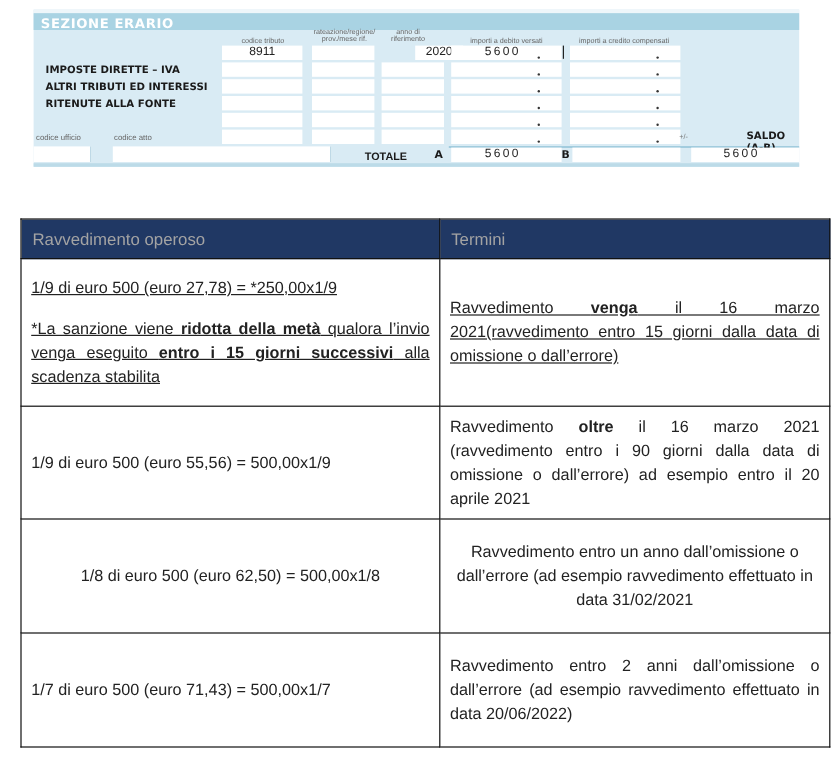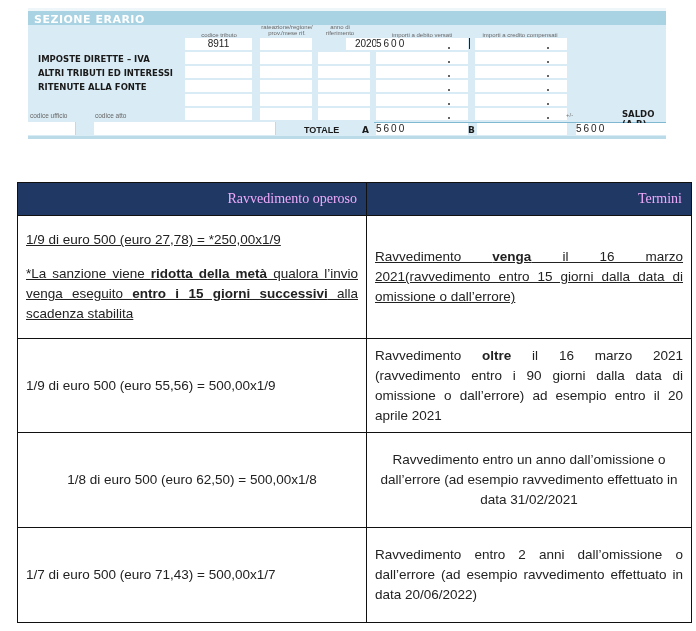--- a/index.html
+++ b/index.html
@@ -26,21 +26,21 @@
     position: absolute; left: 10px; top: 44px; font-size: 8.5px; font-weight: bold;
     color: #1a1a1a; line-height: 14px; font-family: "DejaVu Sans", sans-serif;
   }
   .form .colhdr {
     position: absolute; font-size: 6px; color: #666; text-align: center; line-height: 6px;
   }
   .form .cell {
     position: absolute; background: #ffffff; height: 12px;
     font-size: 10px; color: #222; text-align: center; line-height: 12px;
   }
-  .form .cell.amount { text-align: left; padding-right: 6px; letter-spacing: 2px; }
+  .form .cell.amount { text-align: center; padding-right: 6px; letter-spacing: 2px; }
   .form .dot {
     position: absolute; width: 2px; height: 2px; background: #333; border-radius: 1px;
   }
   .form .small-lbl { position: absolute; font-size: 6.5px; color: #666; }
   .form .code-box {
     position: absolute; top: 114px; height: 13px; background: #ffffff;
     border-right: 1px solid #bfd9e6;
   }
   .form .totale {
     position: absolute; left: 276px; top: 117px; font-size: 9px; font-weight: bold;
@@ -67,22 +67,22 @@
 
   
   .rv-table {
     position: absolute; left: 17px; top: 182px; width: 674px;
     border-collapse: collapse; table-layout: fixed;
     font-family: "Liberation Sans", sans-serif; font-size: 13.5px; color: #222;
   }
   .rv-table col.c1 { width: 349px; }
   .rv-table col.c2 { width: 325px; }
   .rv-table th {
-    background: #203864; color: #f0abfc; font-weight: normal; text-align: right;
-    height: 33px; padding: 0 9px; border: 1.5px solid #111; font-size: 14px; font-family: Liberation Serif, serif;
+    background: #203864; color: #a3a3a3; font-weight: normal; text-align: left;
+    height: 33px; padding: 0 9px; border: 1.5px solid #111; font-size: 14px;
   }
   .rv-table td {
     border: 1.5px solid #111; padding: 0 8px; vertical-align: middle;
     line-height: 20px; text-align: justify;
   }
   .rv-table td.left-cell { text-align: left; }
   .rv-table tr.r1 td { height: 123px; text-decoration: underline; }
   .rv-table tr.r2 td { height: 94px; }
   .rv-table tr.r3 td { height: 95px; text-align: center; }
   .rv-table tr.r4 td { height: 95px; }

